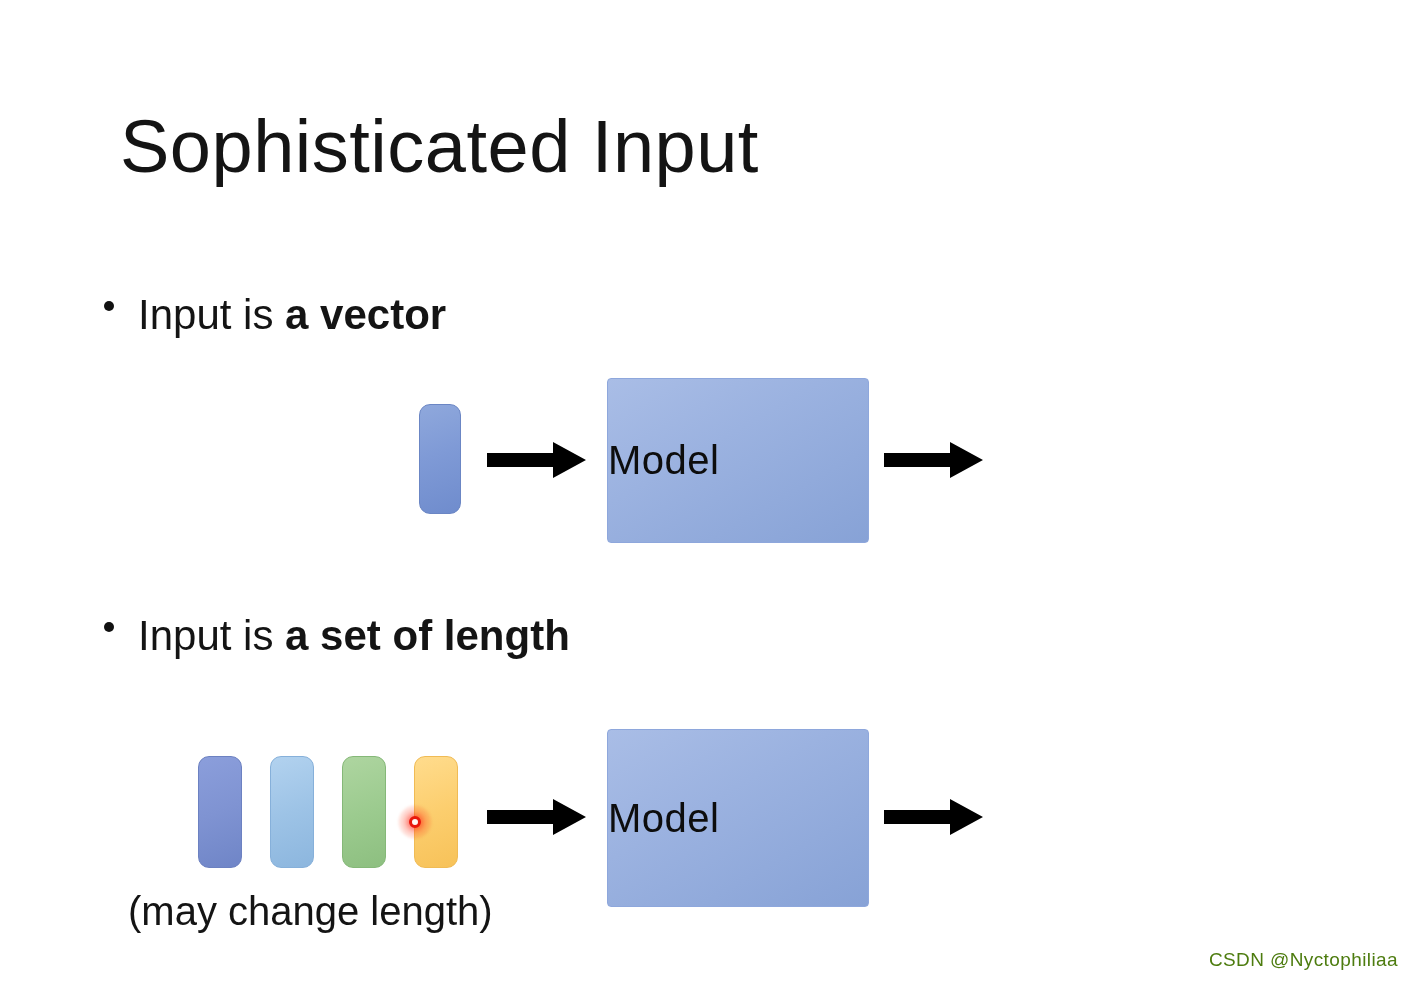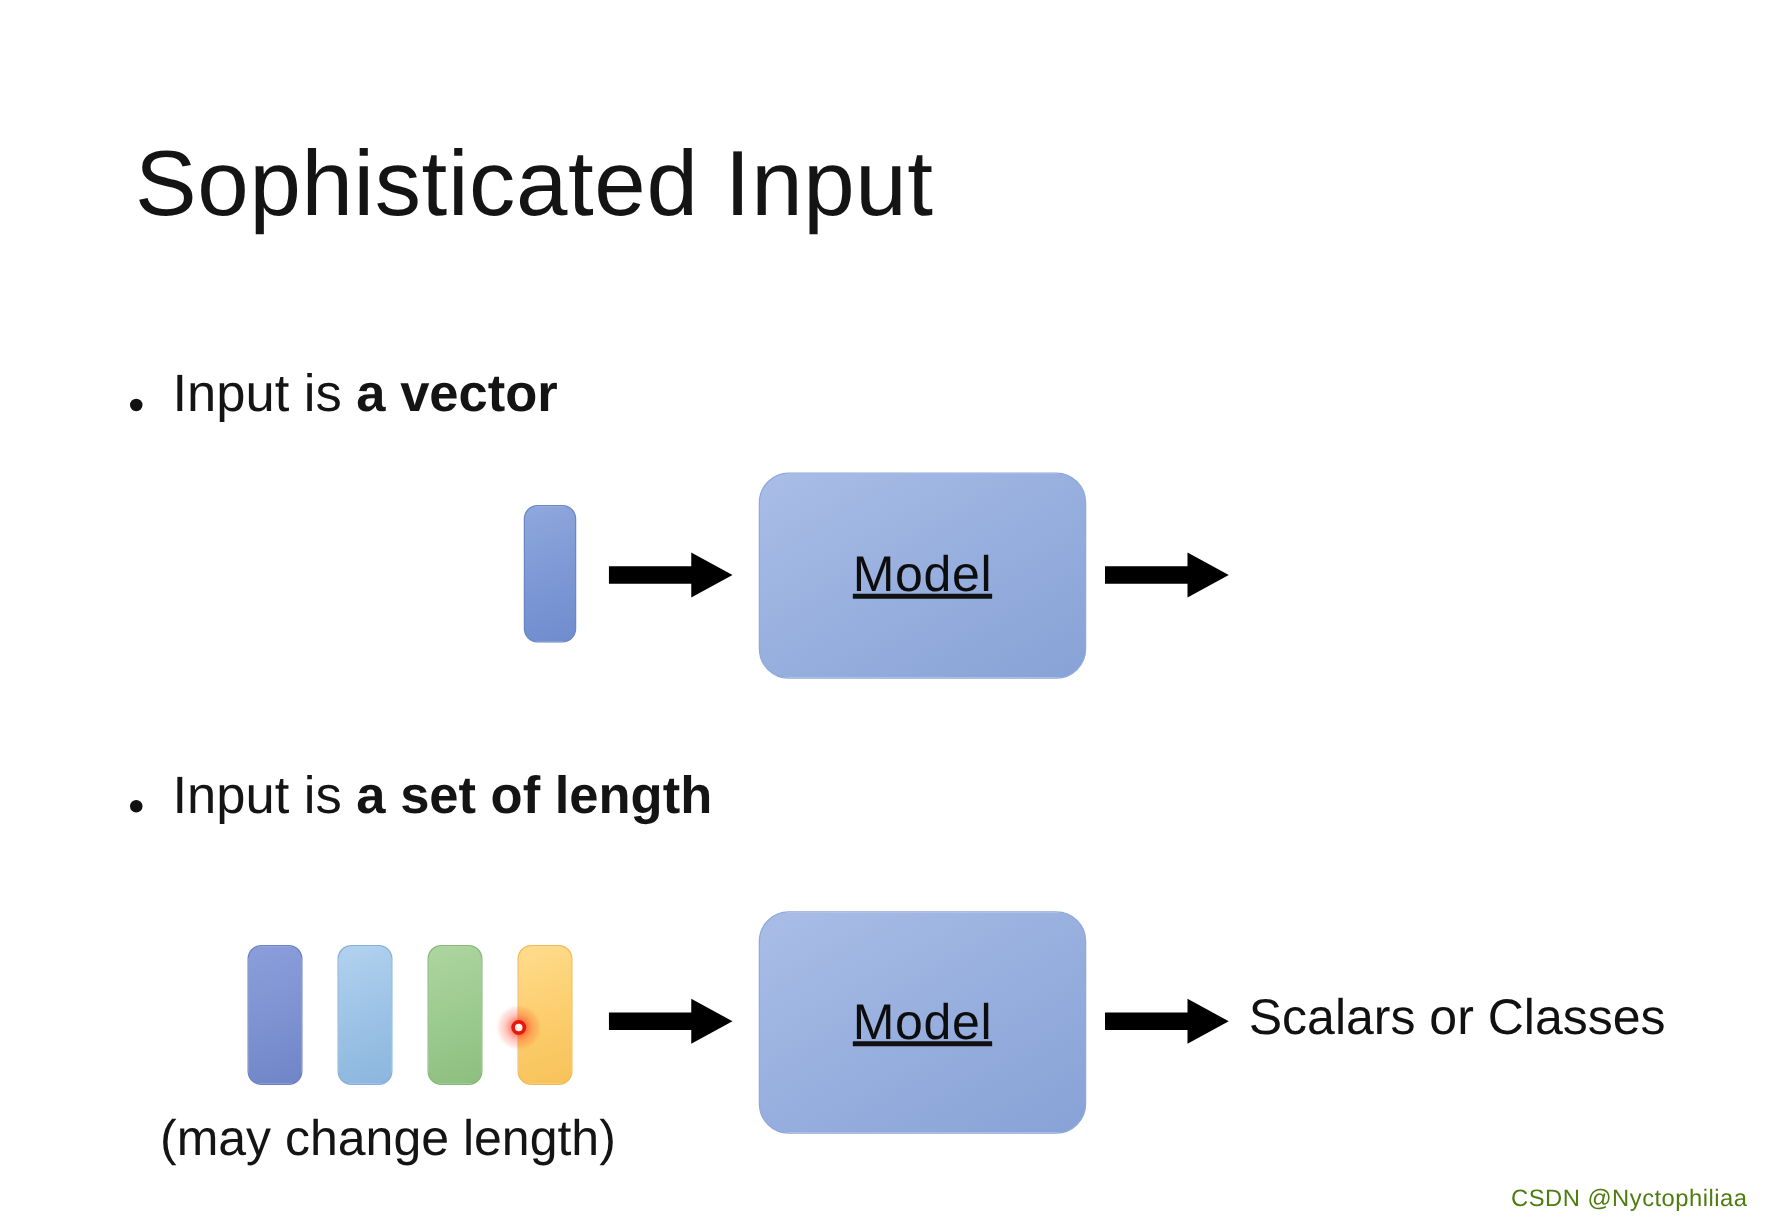--- a/index.html
+++ b/index.html
@@ -13,36 +13,36 @@
     position: relative;
     overflow: hidden;
     font-family: "Liberation Sans", sans-serif;
     color: #111111;
     -webkit-font-smoothing: antialiased;
   }
 
   
   .slide-title {
     position: absolute;
-    left: 108px;
+    left: 120px;
     top: 108px;
     font-size: 74px;
     font-weight: 300;
     line-height: 1.05;
     letter-spacing: 0.5px;
     color: #141414;
     font-stretch: condensed;
     white-space: nowrap;
   }
 
   
   .bullet-row {
     position: absolute;
     display: flex;
-    align-items: flex-end;
+    align-items: center;
     white-space: nowrap;
   }
   .bullet-row.b1 { left: 104px; top: 292px; }
   .bullet-row.b2 { left: 104px; top: 613px; }
 
   .bullet-dot {
     width: 10px;
     height: 10px;
     border-radius: 50%;
     background: #111;
@@ -110,28 +110,27 @@
     border: 1px solid #85b878;
   }
   .vec-c3 {
     background: linear-gradient(160deg, #ffdc8d 0%, #fcce6e 50%, #f7c259 100%);
     border: 1px solid #f0bb55;
   }
 
   
   .model-box {
     position: absolute;
-    border-radius: 24px;
+    border-radius: 4px;
     background: linear-gradient(150deg, #a9bde6 0%, #9bb2e0 40%, #87a2d6 100%);
     border: 1px solid #8ea7dc;
     display: flex;
     align-items: center;
-    justify-content: center;
-    box-sizing: border-box;
-    text-decoration: underline;
+    justify-content: flex-start;
+    box-sizing: border-box;
   }
   .model-box.m1 {
     left: 607px;
     top: 18px;
     width: 262px;
     height: 165px;
   }
   .model-box.m2 {
     left: 607px;
     top: 14px;
@@ -267,21 +266,20 @@
   </svg>
 
   <div class="model-box m2">
     <span class="model-label">Model</span>
   </div>
 
   <svg class="arrow a-out2" width="100" height="40" viewBox="0 0 100 40">
     <path d="M0,13 L66,13 L66,2 L99,20 L66,38 L66,27 L0,27 Z" fill="#000000"></path>
   </svg>
 
-  <div class="out-text o2">Scalars or Classes</div>
 </div>
 
 <div class="note-text">(may change length)</div>
 
 <div class="click-cursor">
   <div class="glow"></div>
   <div class="ring"></div>
 </div>
 
 <div class="watermark">CSDN @Nyctophiliaa</div>

